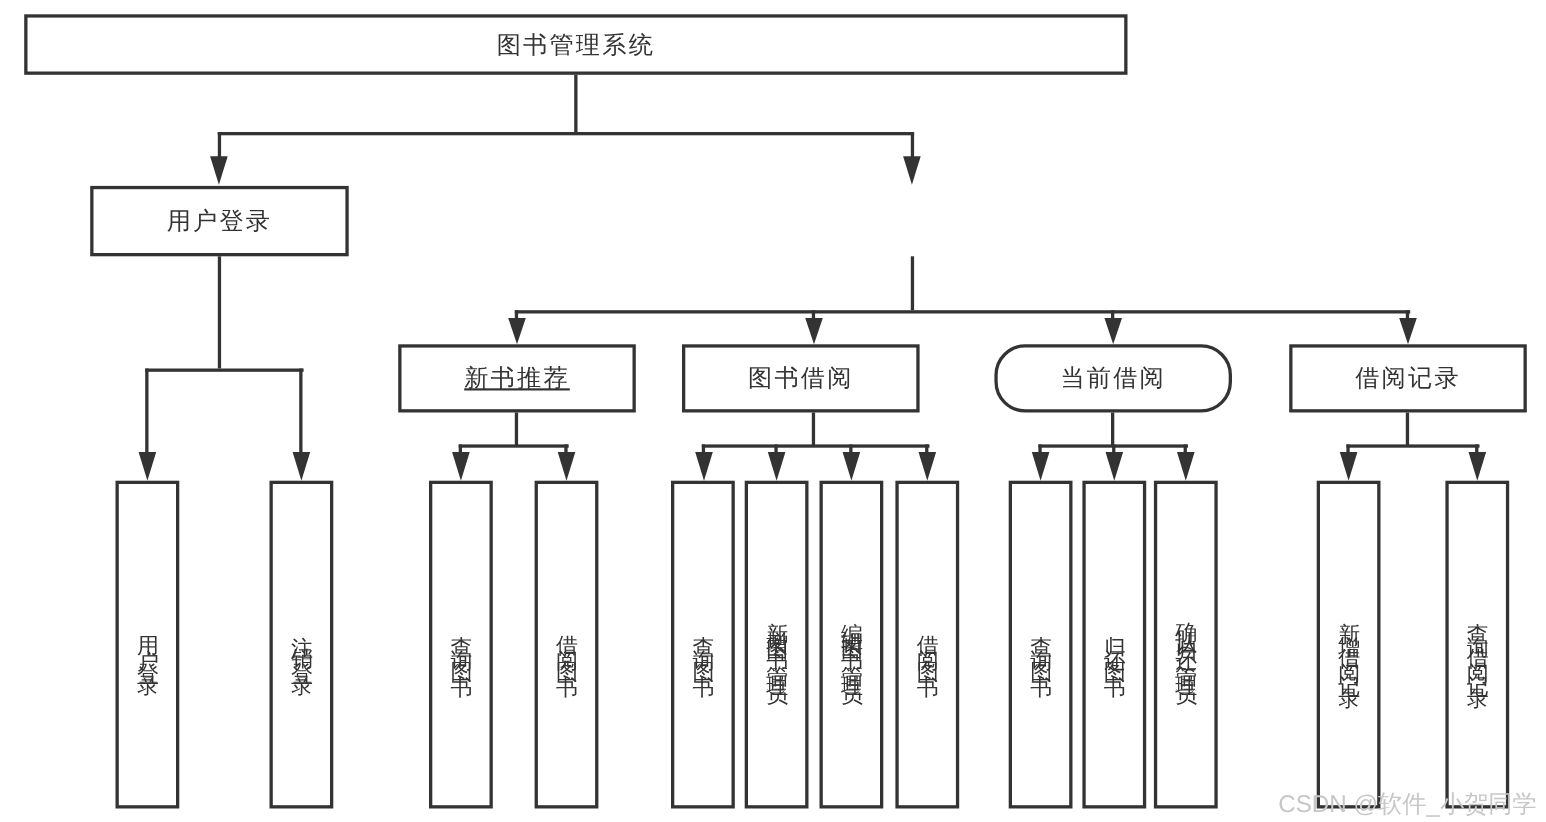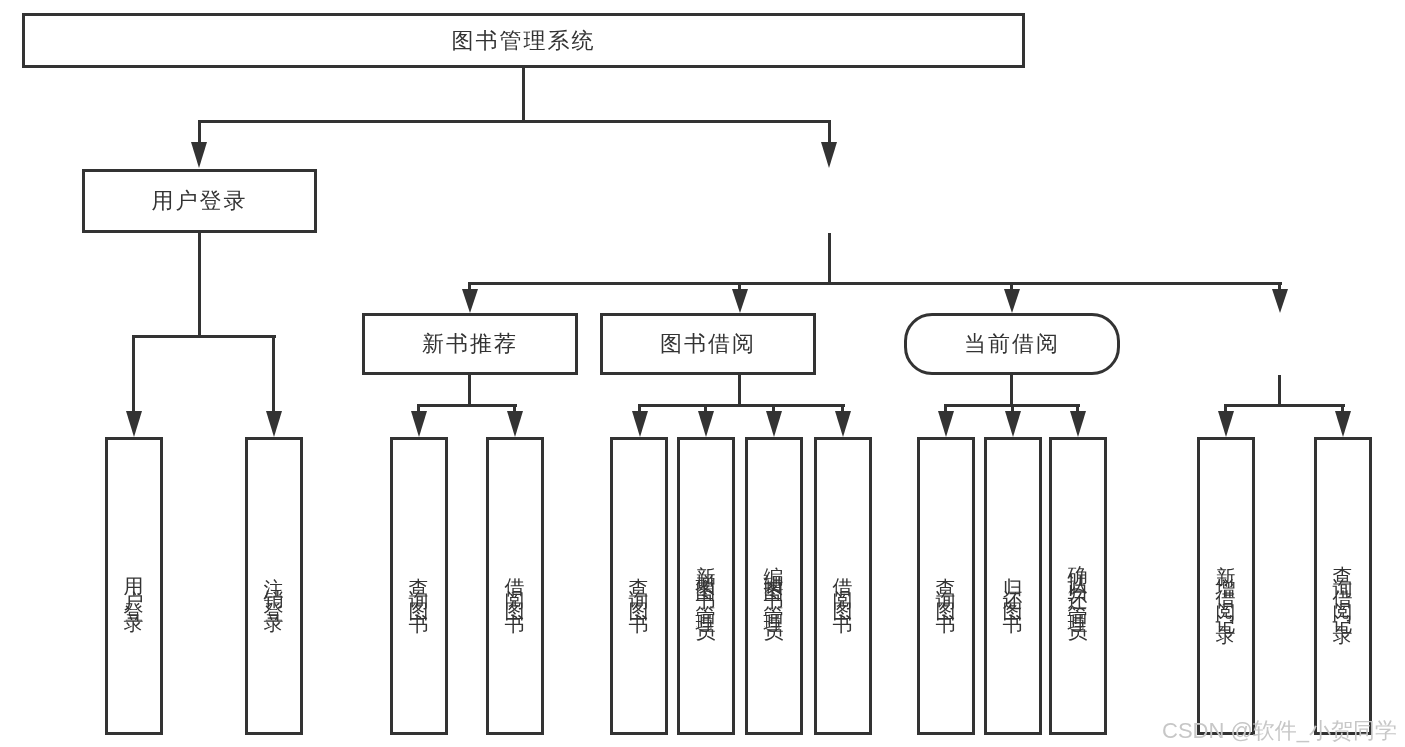--- a/index.html
+++ b/index.html
@@ -64,28 +64,31 @@
 <div class="canvas">
 
   <div class="box hnode" style="left:22px;top:13px;width:1003px;height:55px;">
     <span>图书管理系统</span>
   </div>
 
   <div class="box hnode" style="left:82px;top:169px;width:235px;height:64px;">
     <span>用户登录</span>
   </div>
 
-  <div class="box hnode" style="left:362px;top:313px;width:216px;height:62px;">
+  <div class="box hnode" style="left:362px;top:313px;width:216px;height:62px;text-decoration:underline;">
     <span>新书推荐</span>
   </div>
-  <div class="box hnode" style="left:600px;top:313px;width:216px;height:62px;">
+  <div class="box hnode" style="left:620px;top:313px;width:216px;height:62px;">
     <span>图书借阅</span>
   </div>
   <div class="box hnode" style="left:904px;top:313px;width:216px;height:62px;border-radius:28px;">
     <span>当前借阅</span>
+  </div>
+  <div class="box hnode" style="left:1172px;top:313px;width:216px;height:62px;">
+    <span>借阅记录</span>
   </div>
 
   <div class="box vnode" style="left:105px;">
     <span>用户登录</span>
   </div>
   <div class="box vnode" style="left:245px;">
     <span>注销登录</span>
   </div>
   <div class="box vnode" style="left:390px;">
     <span>查询图书</span>

